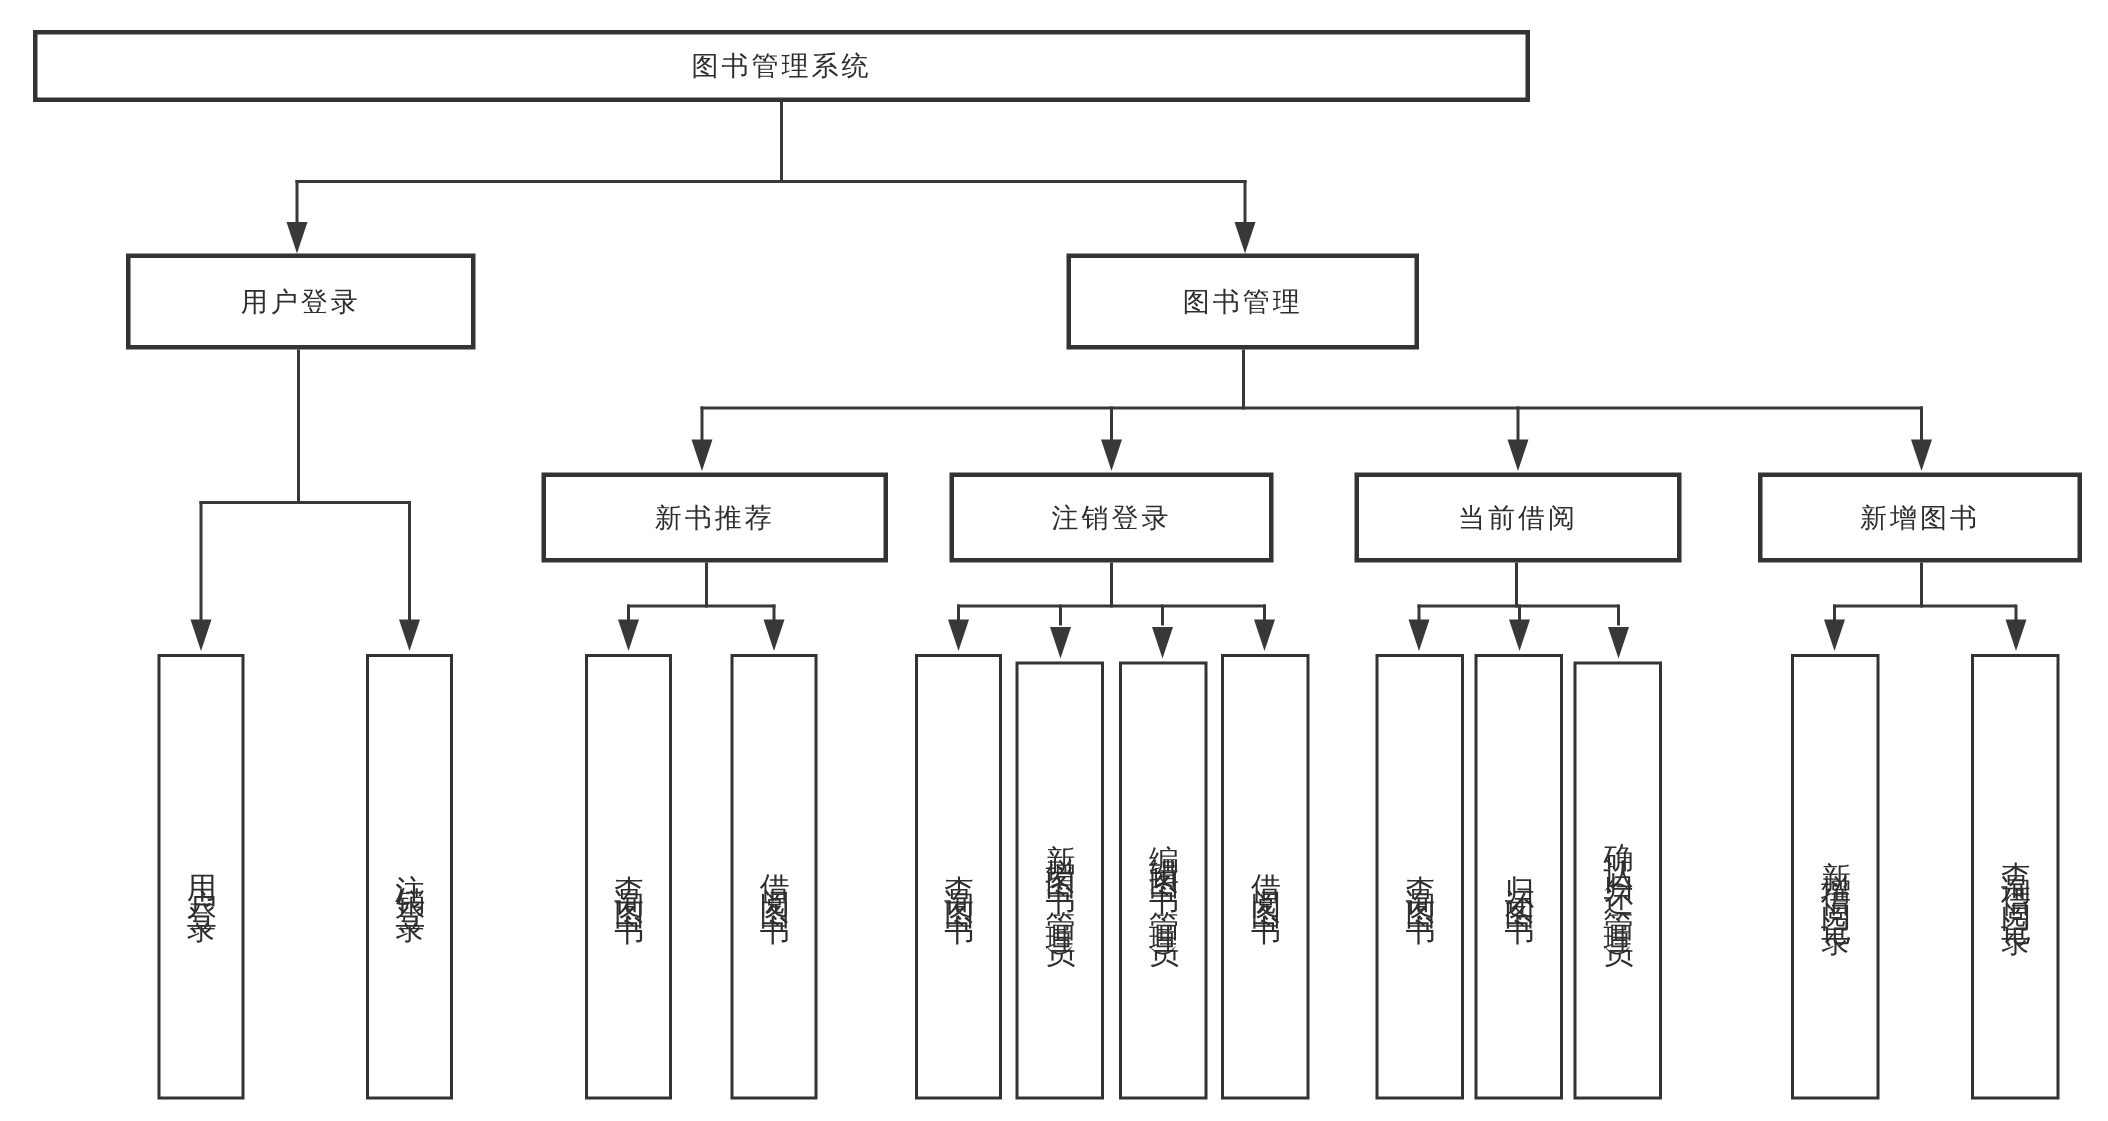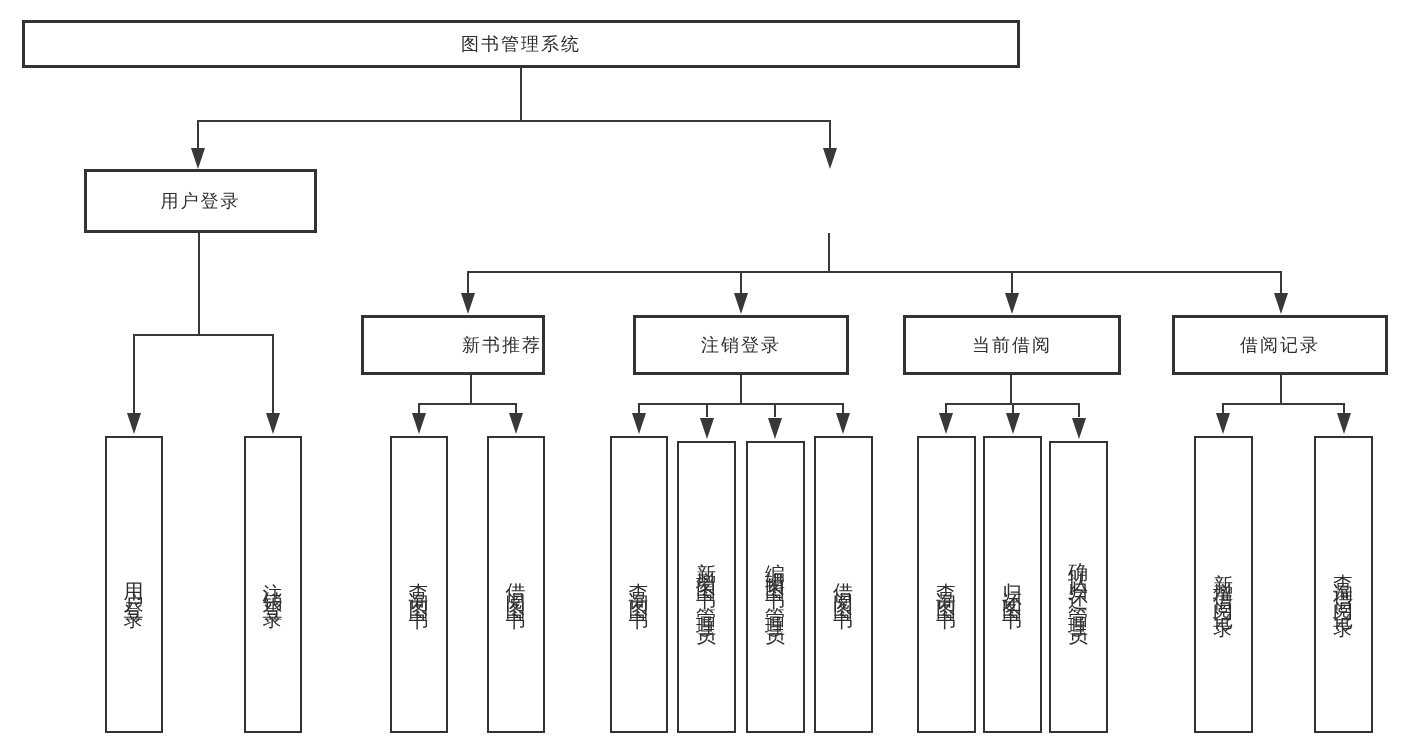--- a/index.html
+++ b/index.html
@@ -42,35 +42,38 @@
 <div class="canvas">
 
   <div class="node" style="left:22px;top:20px;width:998px;height:48px;">
     <span>图书管理系统</span>
   </div>
 
   <div class="node" style="left:84px;top:169px;width:233px;height:64px;">
     <span>用户登录</span>
   </div>
 
+  <div class="node" style="left:711px;top:169px;width:235px;height:64px;">
+    <span>图书管理</span>
+  </div>
 
-  <div class="node" style="left:361px;top:315px;width:184px;height:60px;justify-content:flex-end;">
+  <div class="node" style="left:361px;top:315px;width:231px;height:60px;">
     <span>新书推荐</span>
   </div>
 
   <div class="node" style="left:633px;top:315px;width:216px;height:60px;">
     <span>注销登录</span>
   </div>
 
   <div class="node" style="left:903px;top:315px;width:218px;height:60px;">
     <span>当前借阅</span>
   </div>
 
   <div class="node" style="left:1172px;top:315px;width:216px;height:60px;">
-    <span>借阅记录</span>
+    <span>新增图书</span>
   </div>
 
   <div class="node leaf" style="left:105px;top:436px;width:58px;height:297px;">
     <span>用户登录</span>
   </div>
   <div class="node leaf" style="left:244px;top:436px;width:58px;height:297px;">
     <span>注销登录</span>
   </div>
 
   <div class="node leaf" style="left:390px;top:436px;width:58px;height:297px;">

